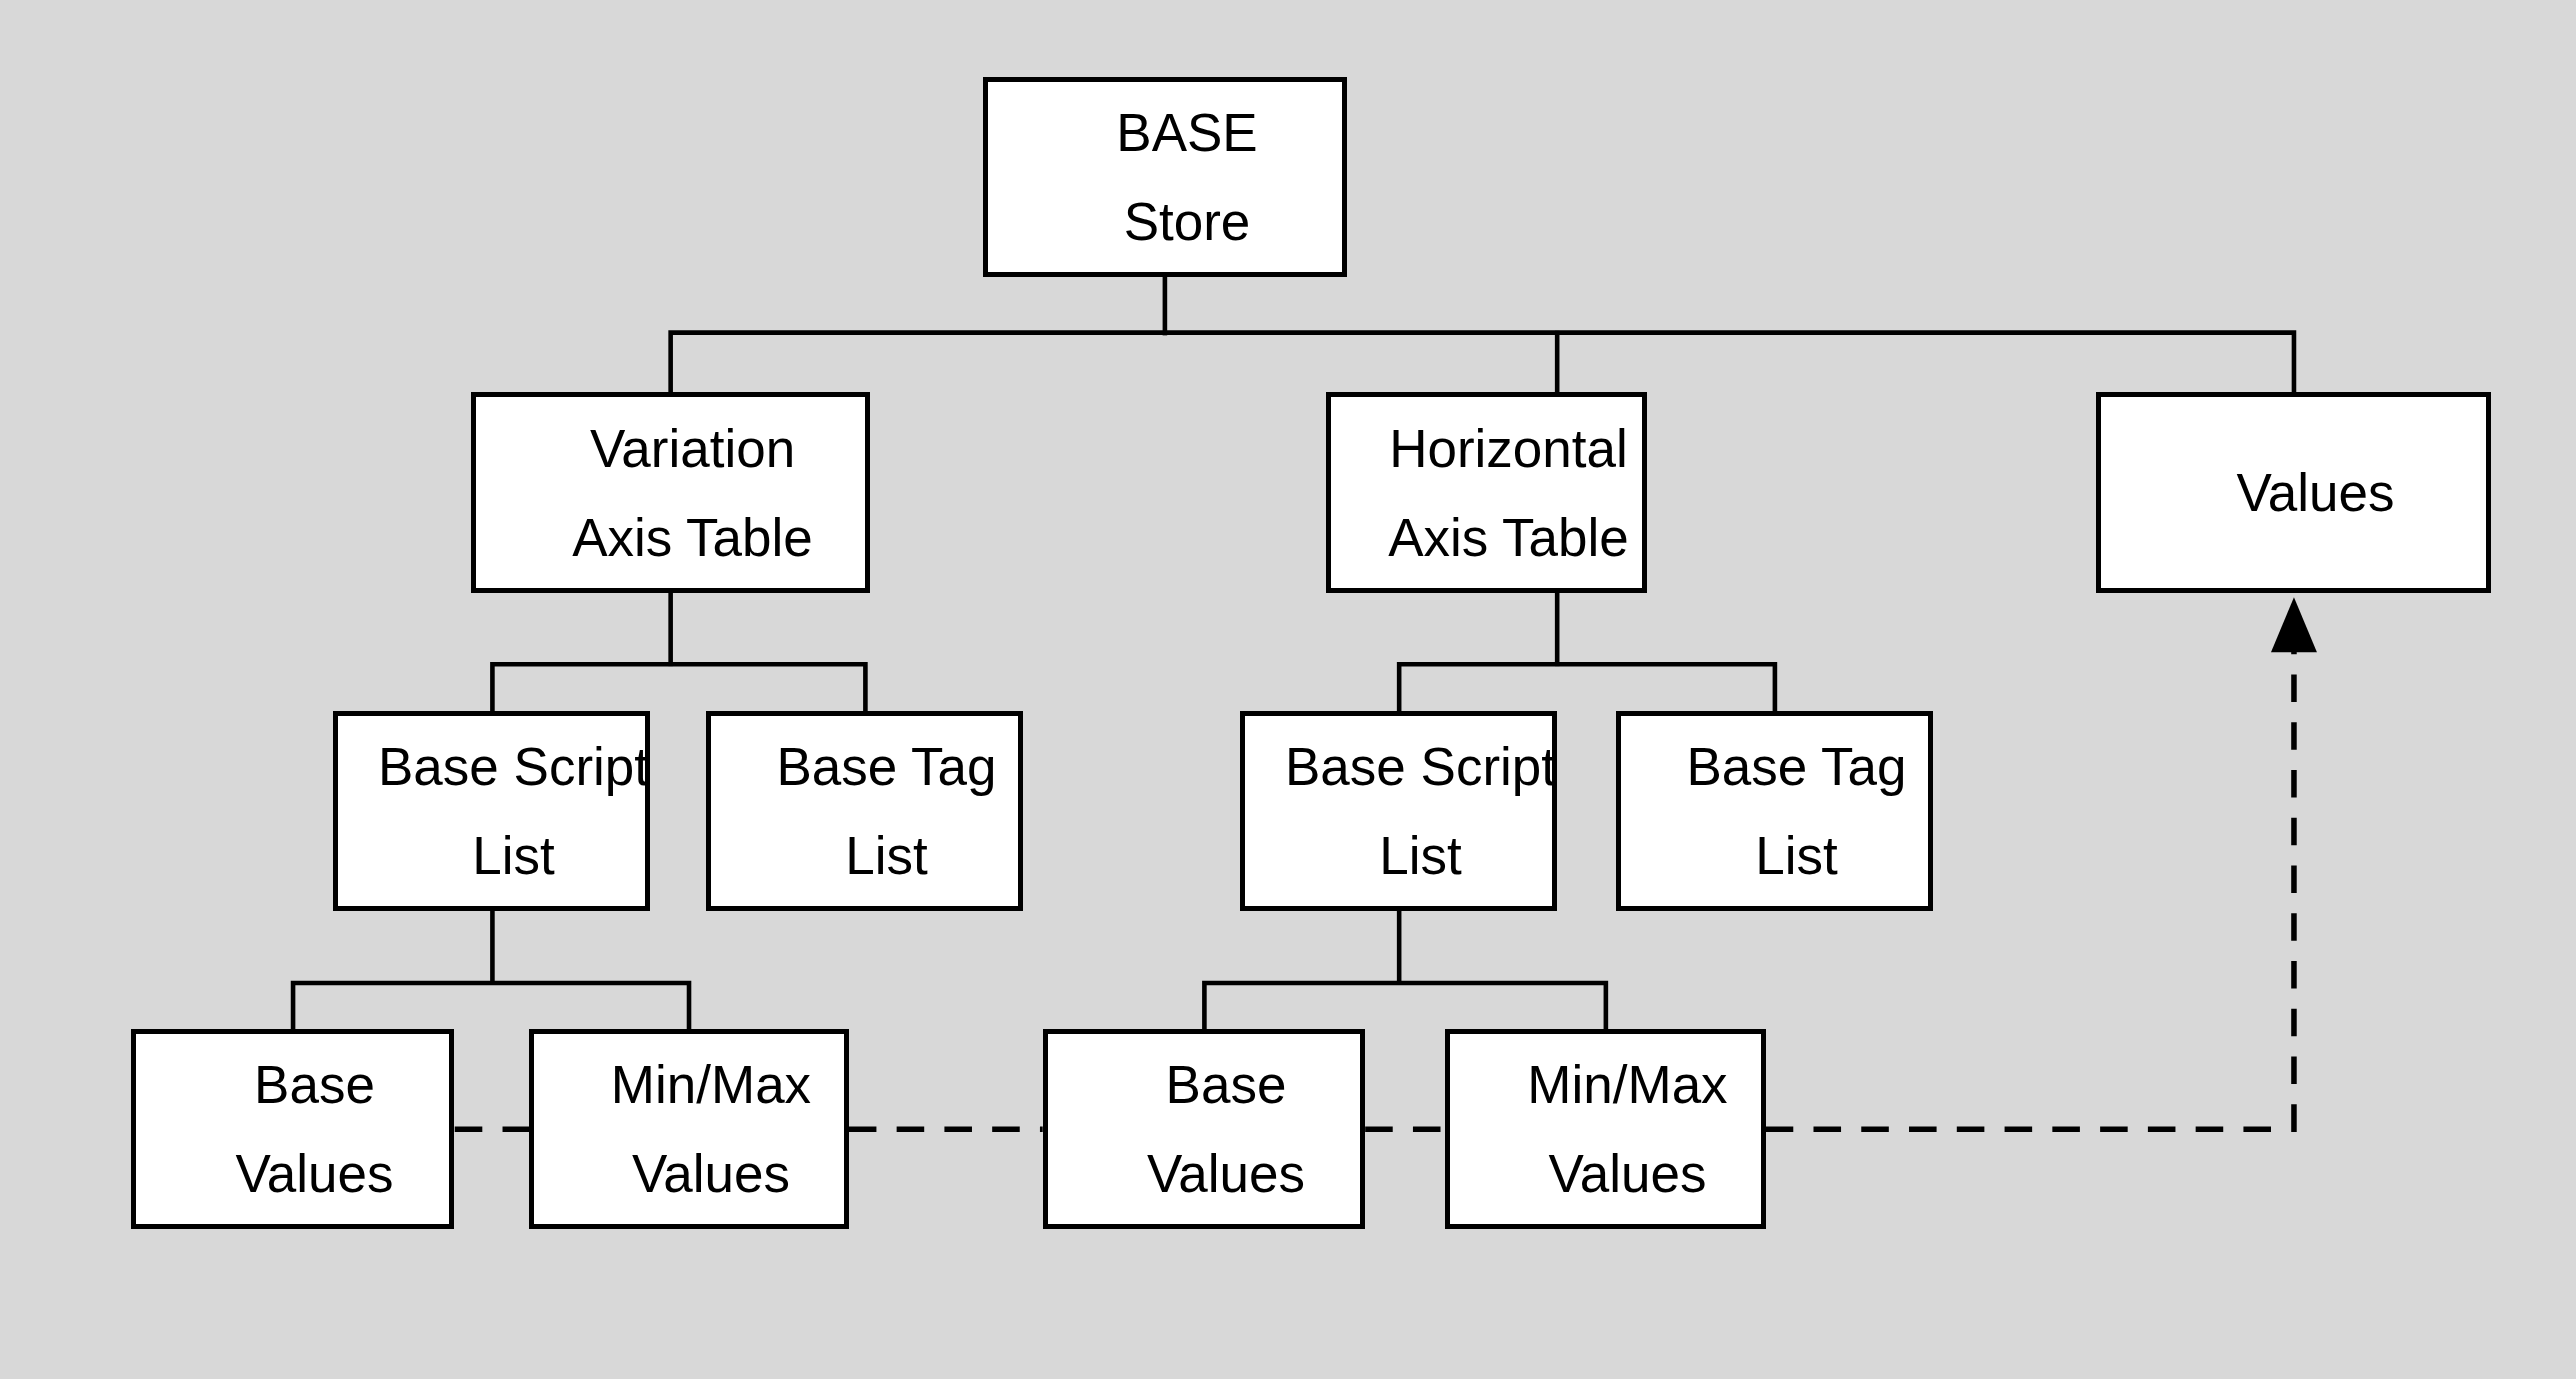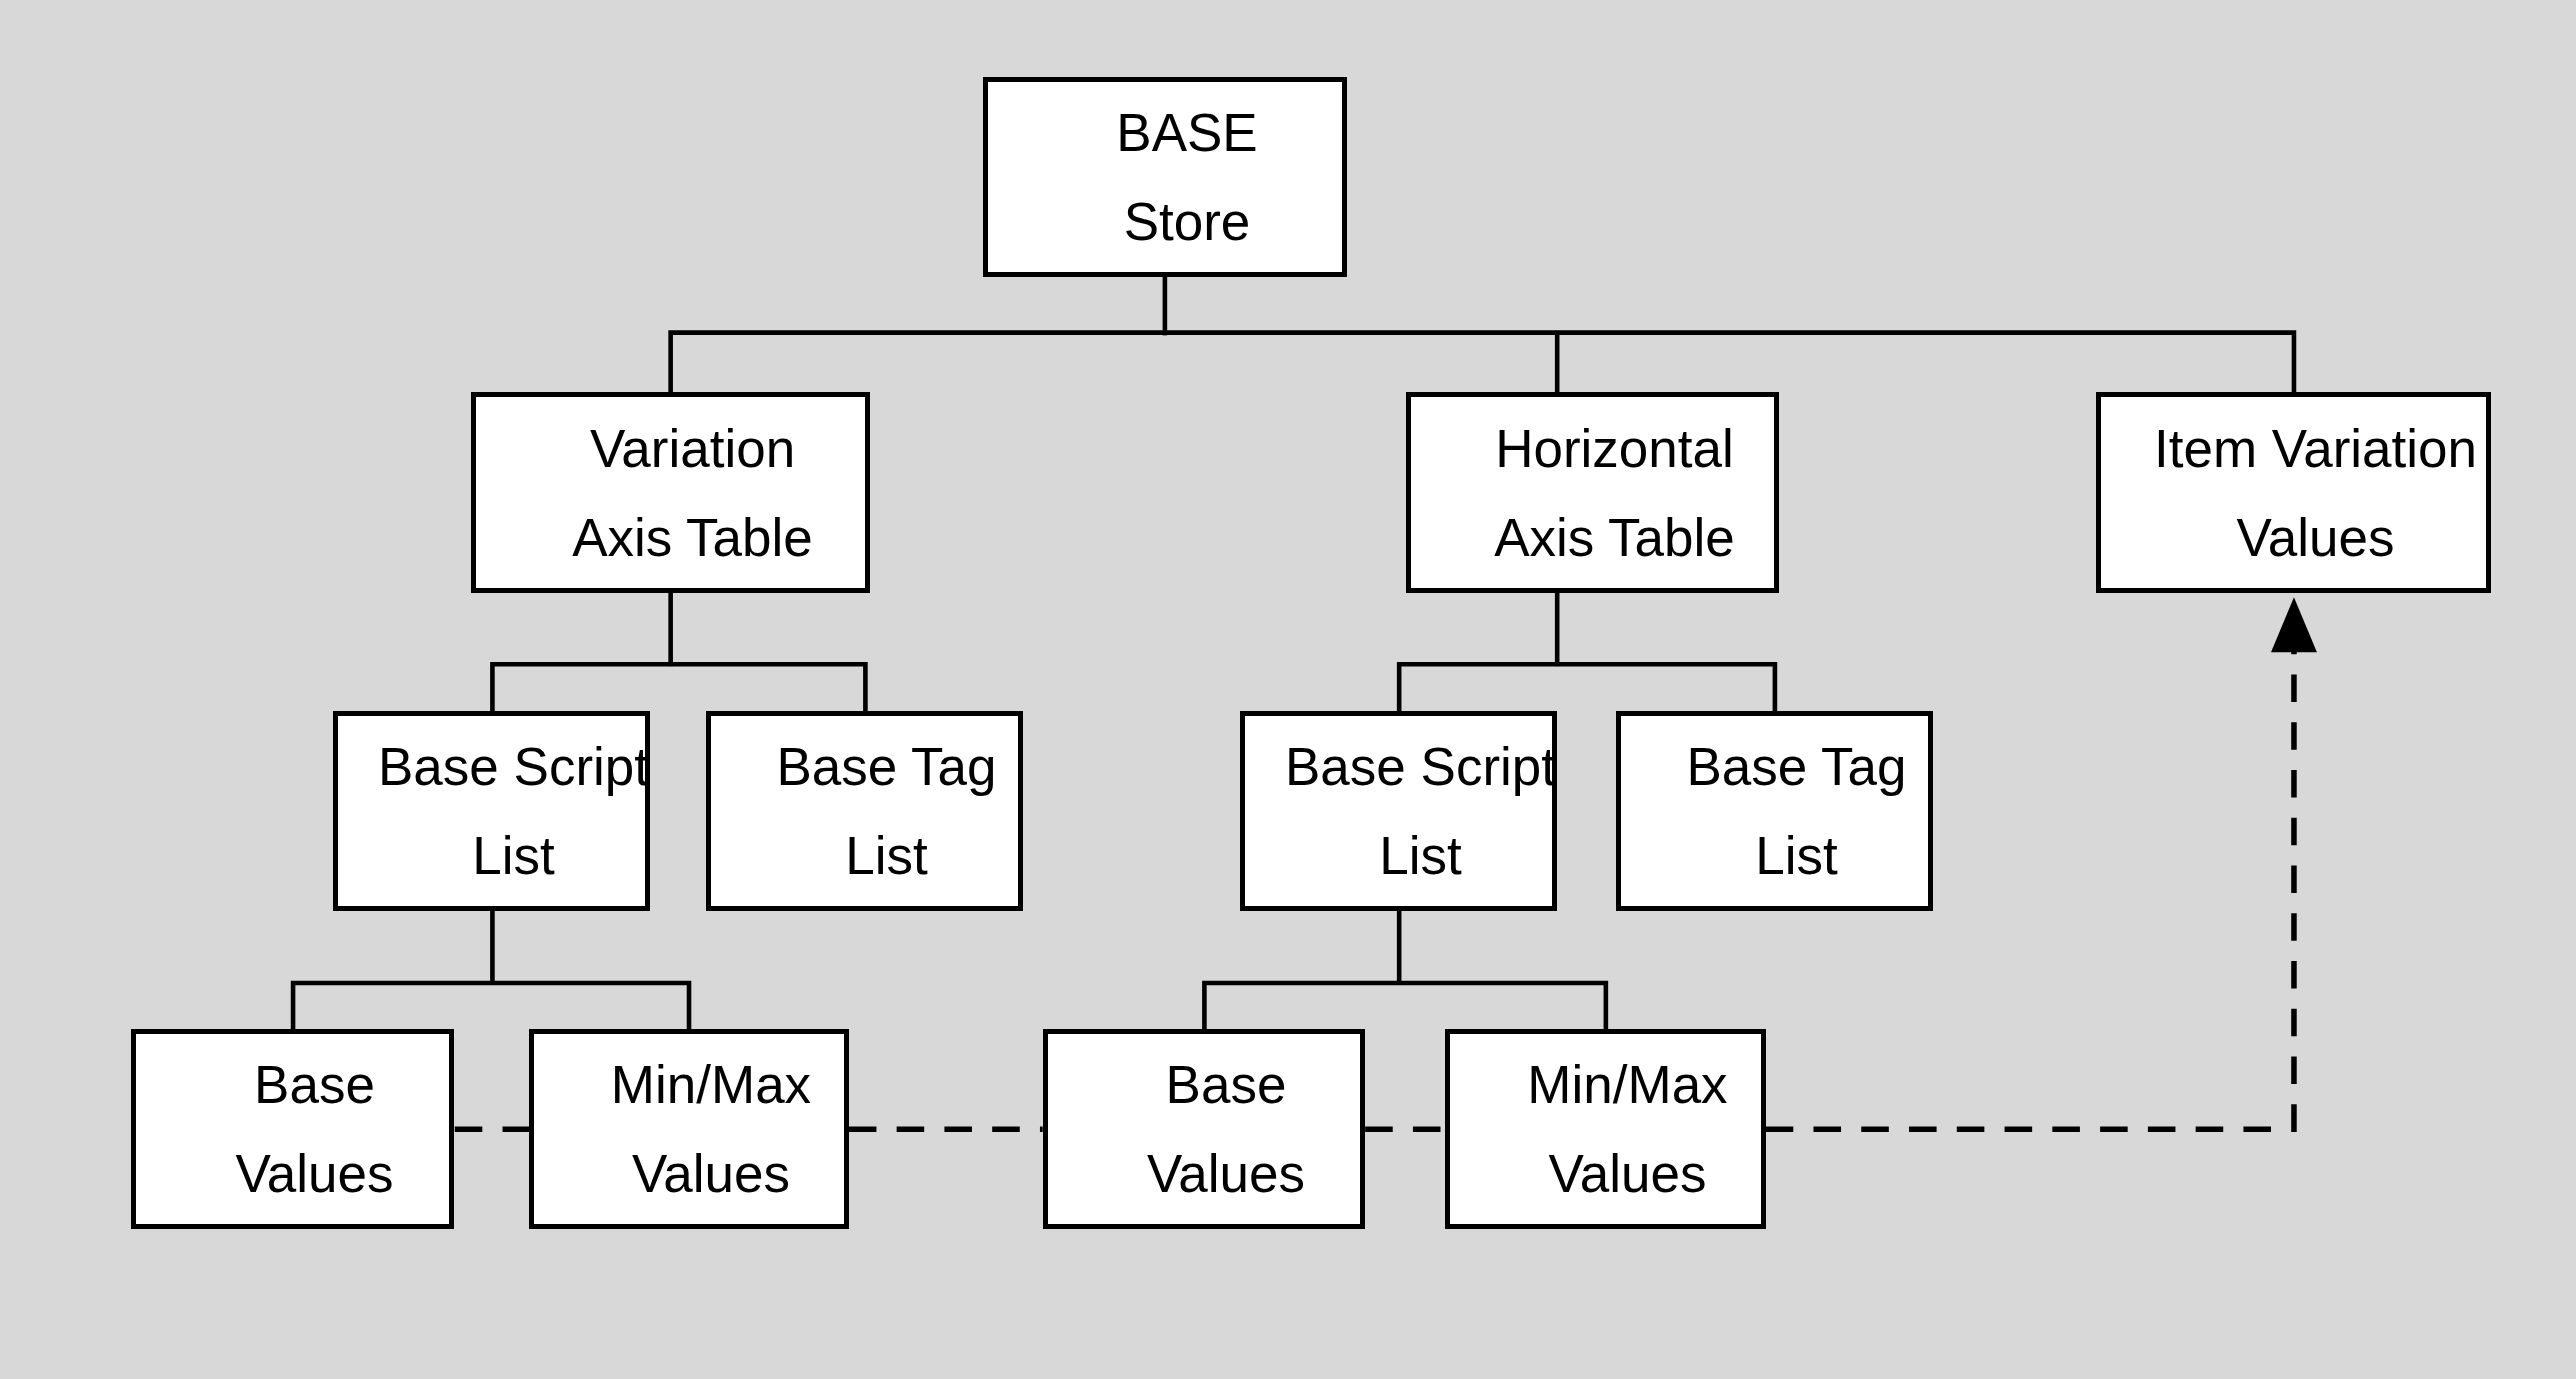--- a/index.html
+++ b/index.html
@@ -76,27 +76,26 @@
   <div class="node" style="left:983px;top:77px;width:364px;height:200px">
     <div class="node-line">BASE</div>
     <div class="node-line">Store</div>
   </div>
 
   <div class="node" style="left:471px;top:392px;width:399px;height:201px">
     <div class="node-line">Variation</div>
     <div class="node-line">Axis Table</div>
   </div>
 
-  <div class="node" style="left:1406px;top:392px;width:373px;height:201px">
+  <div class="node" style="left:1326px;top:392px;width:321px;height:201px">
     <div class="node-line">Horizontal</div>
     <div class="node-line">Axis Table</div>
   </div>
 
   <div class="node" style="left:2096px;top:392px;width:395px;height:201px">
-    <div class="node-line">Item Variation</div>
     <div class="node-line">Values</div>
   </div>
 
   <div class="node" style="left:333px;top:711px;width:317px;height:200px">
     <div class="node-line">Base Script</div>
     <div class="node-line">List</div>
   </div>
 
   <div class="node" style="left:706px;top:711px;width:317px;height:200px">
     <div class="node-line">Base Tag</div>

